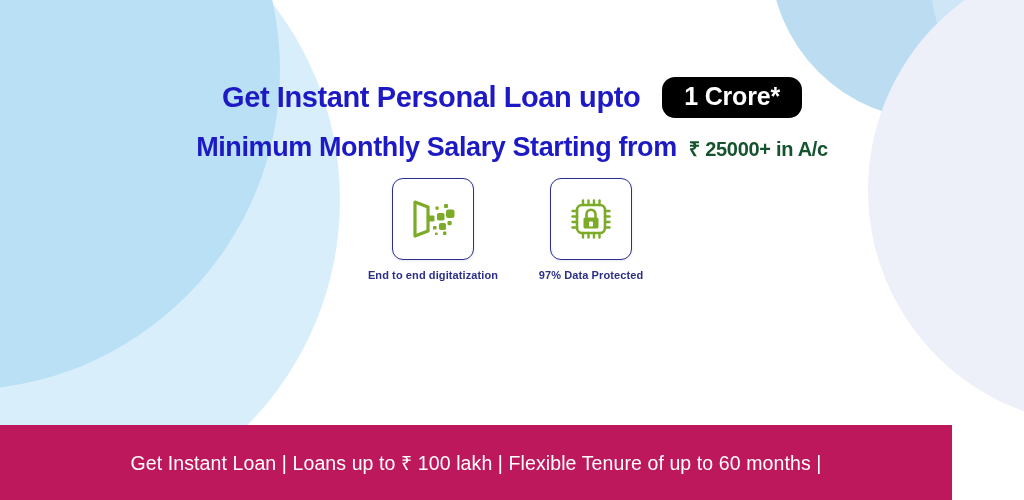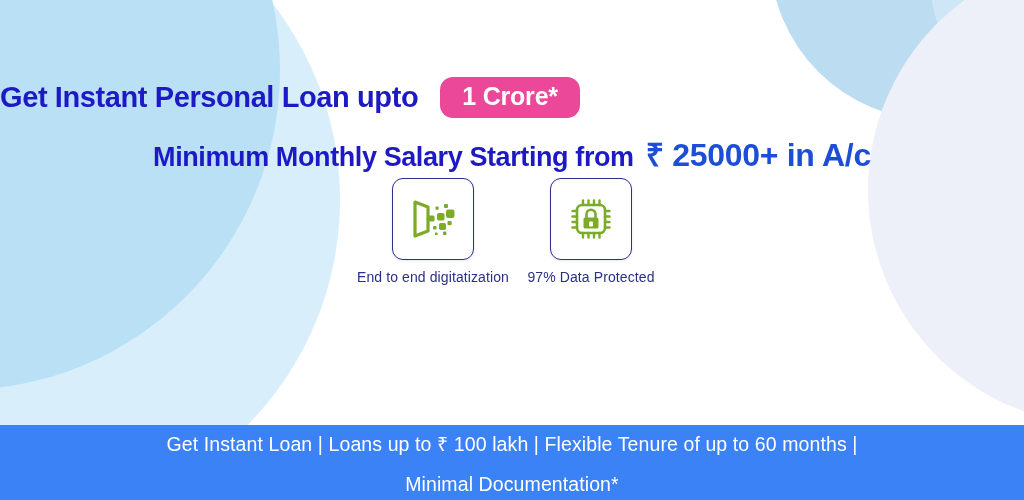--- a/index.html
+++ b/index.html
@@ -29,68 +29,68 @@
     left:868px;top:-45px;width:470px;height:470px;background:#eef0f9;
   }
   
   .content{
     position:absolute;left:0;top:0;width:1024px;height:425px;
   }
   .headline-block{
     position:absolute;left:0;top:74px;width:1024px;text-align:center;
   }
   .line1{
-    display:flex;align-items:center;gap:22px;
+    display:flex;align-items:center;justify-content:center;gap:22px;
     height:46px;
   }
   .line1-text{
     font-size:29px;font-weight:bold;color:#1d19c4;letter-spacing:-0.4px;
     white-space:nowrap;
   }
   .crore-badge{
-    background:#ec4899;color:#ffffff;font-size:25px;font-weight:bold;
+    background:#000000;color:#ffffff;font-size:25px;font-weight:bold;
     border-radius:13px;padding:7px 22px 9px 22px;line-height:1;
     white-space:nowrap;letter-spacing:-0.2px;
   }
   .line2{
     display:flex;align-items:baseline;justify-content:center;gap:12px;
     margin-top:12px;
   }
   .line2-text{
     font-size:27px;font-weight:bold;color:#1d19c4;letter-spacing:-0.4px;
     white-space:nowrap;
   }
   .line2-amount{
-    font-size:32px;font-weight:bold;color:#1d4ed8;letter-spacing:-0.3px;
+    font-size:20px;font-weight:bold;color:#14532d;letter-spacing:-0.3px;
     white-space:nowrap;
   }
   
   .features{
     position:absolute;left:0;top:178px;width:1024px;
     display:grid;grid-template-columns:repeat(2, 158px);
     justify-content:center;justify-items:center;
     column-gap:0px;row-gap:22px;
   }
   .feature{
     display:flex;flex-direction:column;align-items:center;width:200px;
   }
   .icon-card{
     width:80px;height:80px;border:1.6px solid #2a2f8f;border-radius:11px;
     background:#ffffff;display:flex;align-items:center;justify-content:center;
     box-shadow:0 1px 3px rgba(40,40,130,.10);
   }
   .icon-card svg{display:block;}
   .feature-label{
-    margin-top:9px;font-size:14px;font-weight:normal;color:#2b2f88;
+    margin-top:9px;font-size:11px;font-weight:bold;color:#2b2f88;
     text-align:center;white-space:nowrap;letter-spacing:0.1px;
   }
   
   .bottom-banner{
-    position:absolute;left:0;top:425px;width:1024px;height:75px;
-    background:#3b82f6;color:#ffffff;
+    position:absolute;left:0;top:425px;width:952px;height:75px;
+    background:#be185d;color:#ffffff;
     display:flex;flex-direction:column;align-items:center;justify-content:center;
     gap:16px;
   }
   .banner-line{
     font-size:19.5px;color:#ffffff;white-space:nowrap;letter-spacing:0.1px;
   }
 </style>
 </head>
 <body>
 
@@ -174,16 +174,15 @@
         <div class="feature-label">97% Data Protected</div>
       </div>
 
 
 
     </div>
   </div>
 
   <div class="bottom-banner">
     <div class="banner-line">Get Instant Loan | Loans up to ₹ 100 lakh | Flexible Tenure of up to 60 months |</div>
-    <div class="banner-line">Minimal Documentation*</div>
   </div>
 
 </div>
 
 </body></html>

